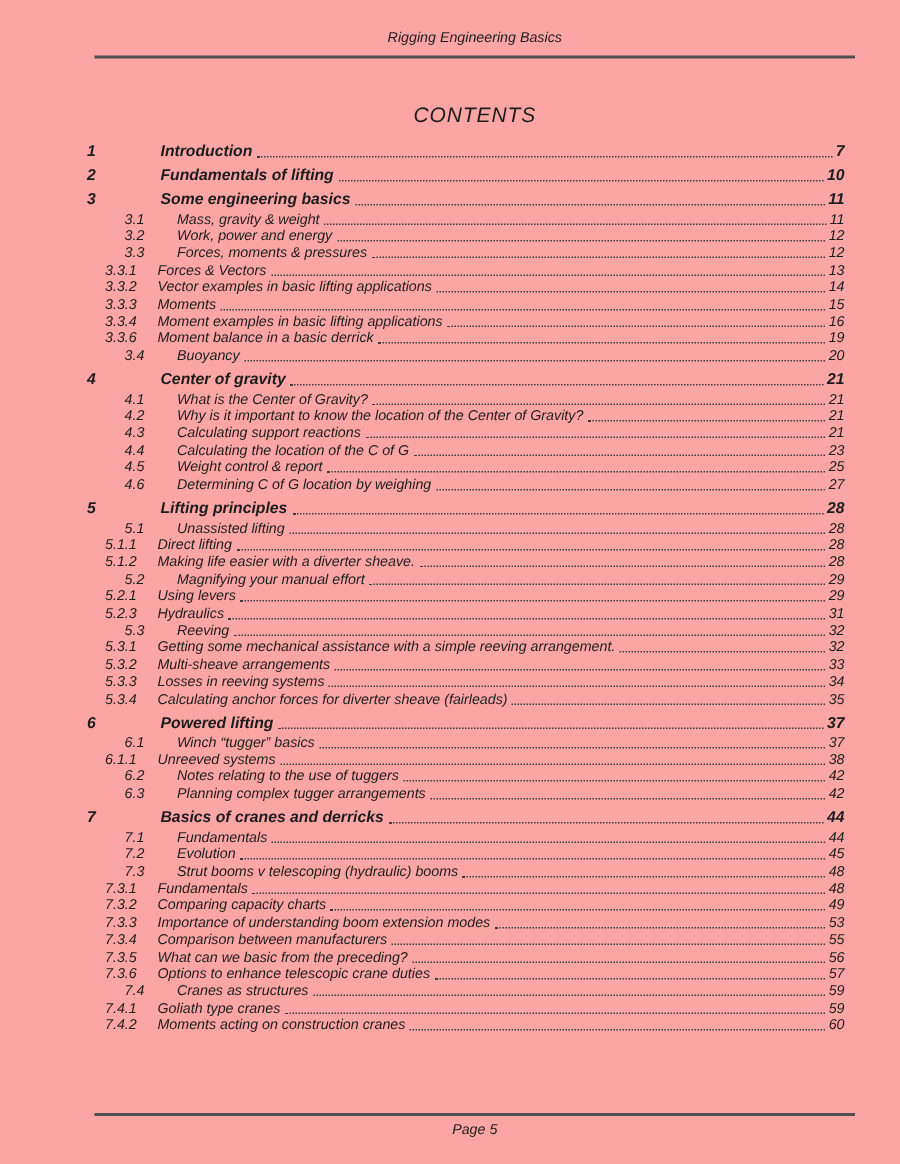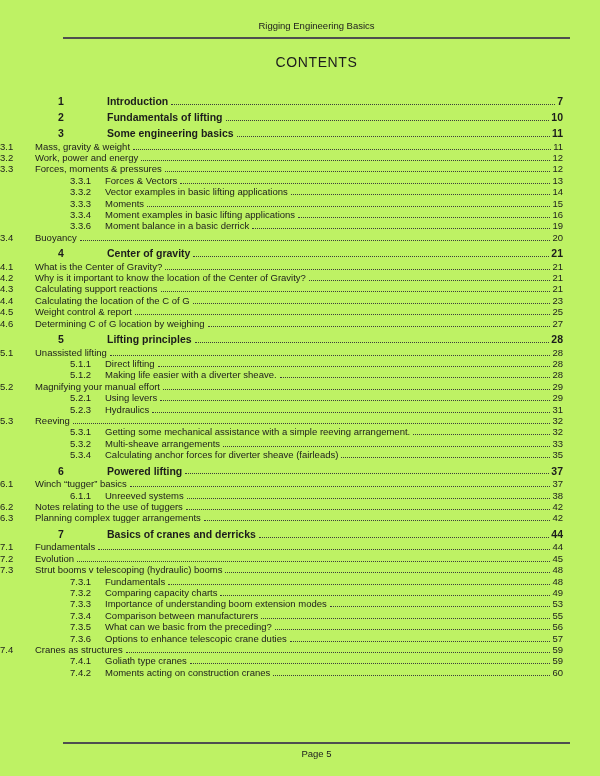--- a/index.html
+++ b/index.html
@@ -5,32 +5,32 @@
 <style>
   html, body { margin: 0; padding: 0; }
   body {
     width: 600px; height: 776px;
     background: #ffffff;
     font-family: "Liberation Sans", "DejaVu Sans", sans-serif;
     color: #1c1c1c;
     position: relative;
     overflow: hidden;
   }
-  .doc-page { position: absolute; inset: 0; background: #bef264; }
+  .doc-page { position: absolute; inset: 0; background: #fca5a5; font-style: italic; }
 
   .doc-header {
     position: absolute; top: 21px; left: 63px; width: 507px;
     text-align: center;
     font-size: 9.5px; line-height: 10px;
     padding-bottom: 6px;
     border-bottom: 2px solid #4f4f4f;
   }
 
   .content-title {
-    position: absolute; top: 55px; left: 63px; width: 507px;
+    position: absolute; top: 69px; left: 63px; width: 507px;
     text-align: center;
     font-size: 14px; line-height: 15px;
     letter-spacing: 0.6px;
     font-weight: 400;
   }
 
   .toc { position: absolute; top: 91px; left: 0; right: 0; }
 
   .row {
     display: flex;
@@ -52,21 +52,21 @@
 
   .lvl1 {
     font-weight: 700;
     font-size: 10.5px;
     line-height: 12px;
     margin: 4px 0 1.5px 0;
   }
   .lvl1 .num   { margin-left: 58px;  width: 49px; }
   .lvl1 .leader { border-bottom-width: 1.6px; margin-bottom: 2.2px; }
 
-  .lvl2 .num   {  width: 35px; }
+  .lvl2 .num   { margin-left: 83px;  width: 35px; }
   .lvl3 .num   { margin-left: 70px; width: 35px; }
 
   .footer-rule {
     position: absolute; top: 742px; left: 63px; width: 507px;
     border-top: 2px solid #4f4f4f;
   }
   .doc-footer {
     position: absolute; top: 748px; left: 63px; width: 507px;
     text-align: center;
     font-size: 9.5px; line-height: 11px;
@@ -252,20 +252,26 @@
         <span class="leader"></span>
         <span class="page-num">32</span>
       </div>
       <div class="row lvl3">
         <span class="num">5.3.2</span>
         <span class="title">Multi-sheave arrangements</span>
         <span class="leader"></span>
         <span class="page-num">33</span>
       </div>
       <div class="row lvl3">
+        <span class="num">5.3.3</span>
+        <span class="title">Losses in reeving systems</span>
+        <span class="leader"></span>
+        <span class="page-num">34</span>
+      </div>
+      <div class="row lvl3">
         <span class="num">5.3.4</span>
         <span class="title">Calculating anchor forces for diverter sheave (fairleads)</span>
         <span class="leader"></span>
         <span class="page-num">35</span>
       </div>
       <div class="row lvl1">
         <span class="num">6</span>
         <span class="title">Powered lifting</span>
         <span class="leader"></span>
         <span class="page-num">37</span>

